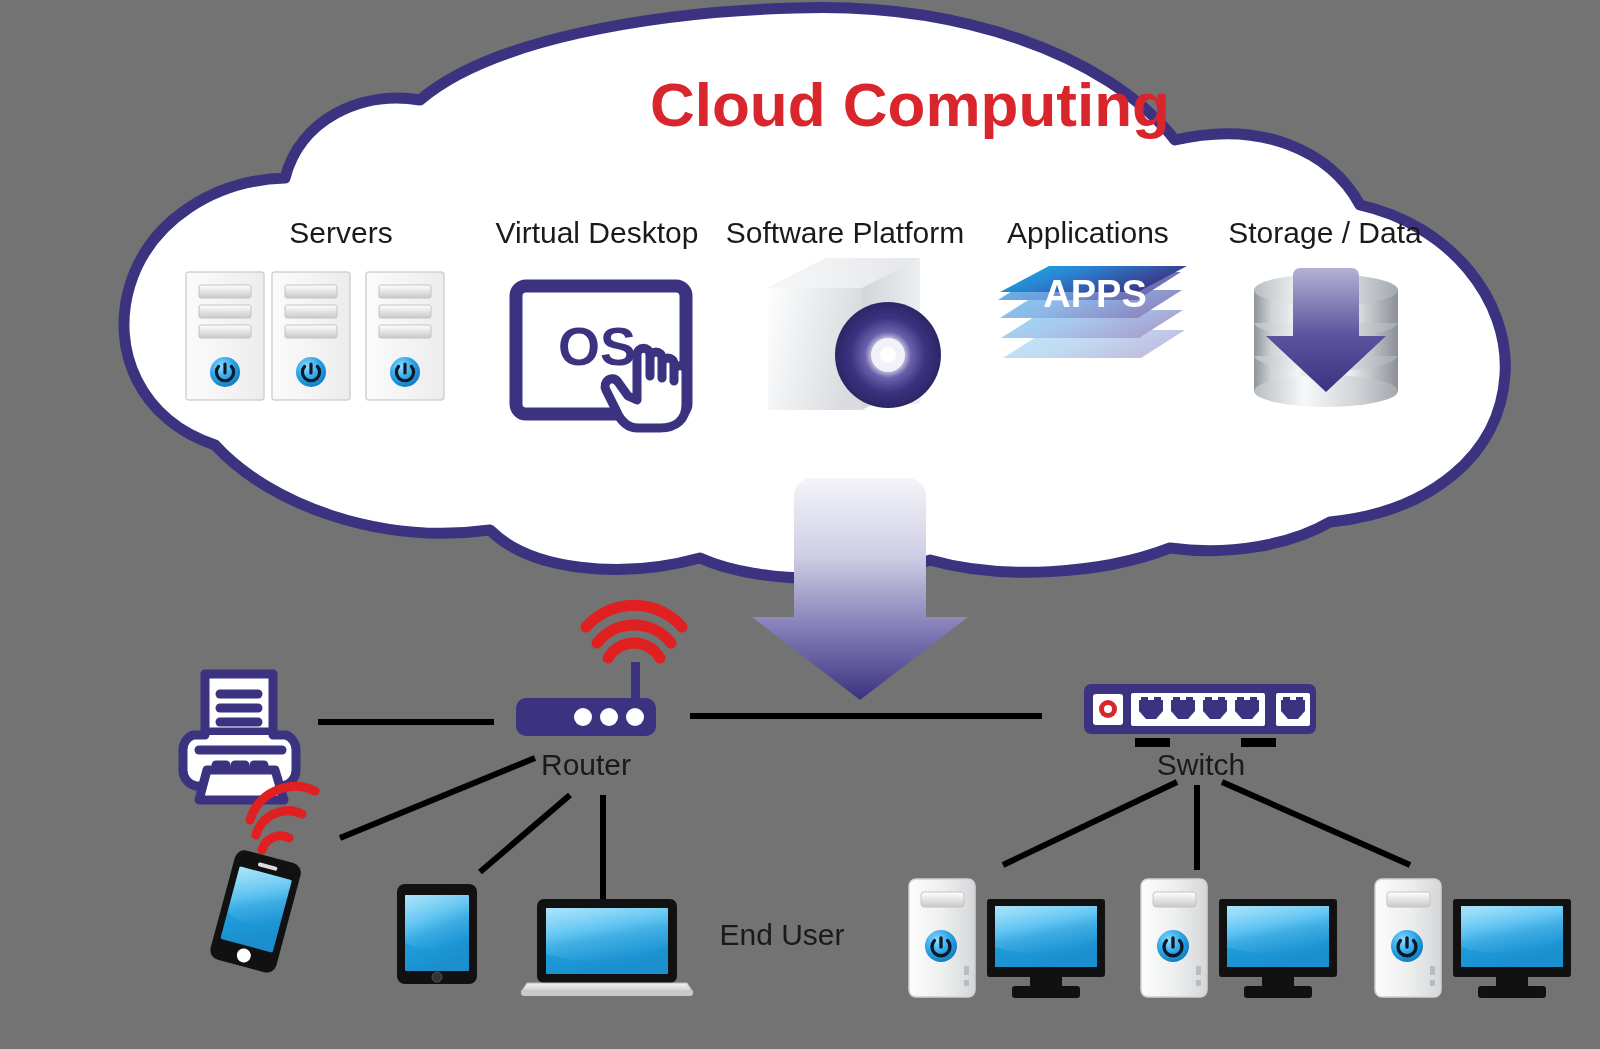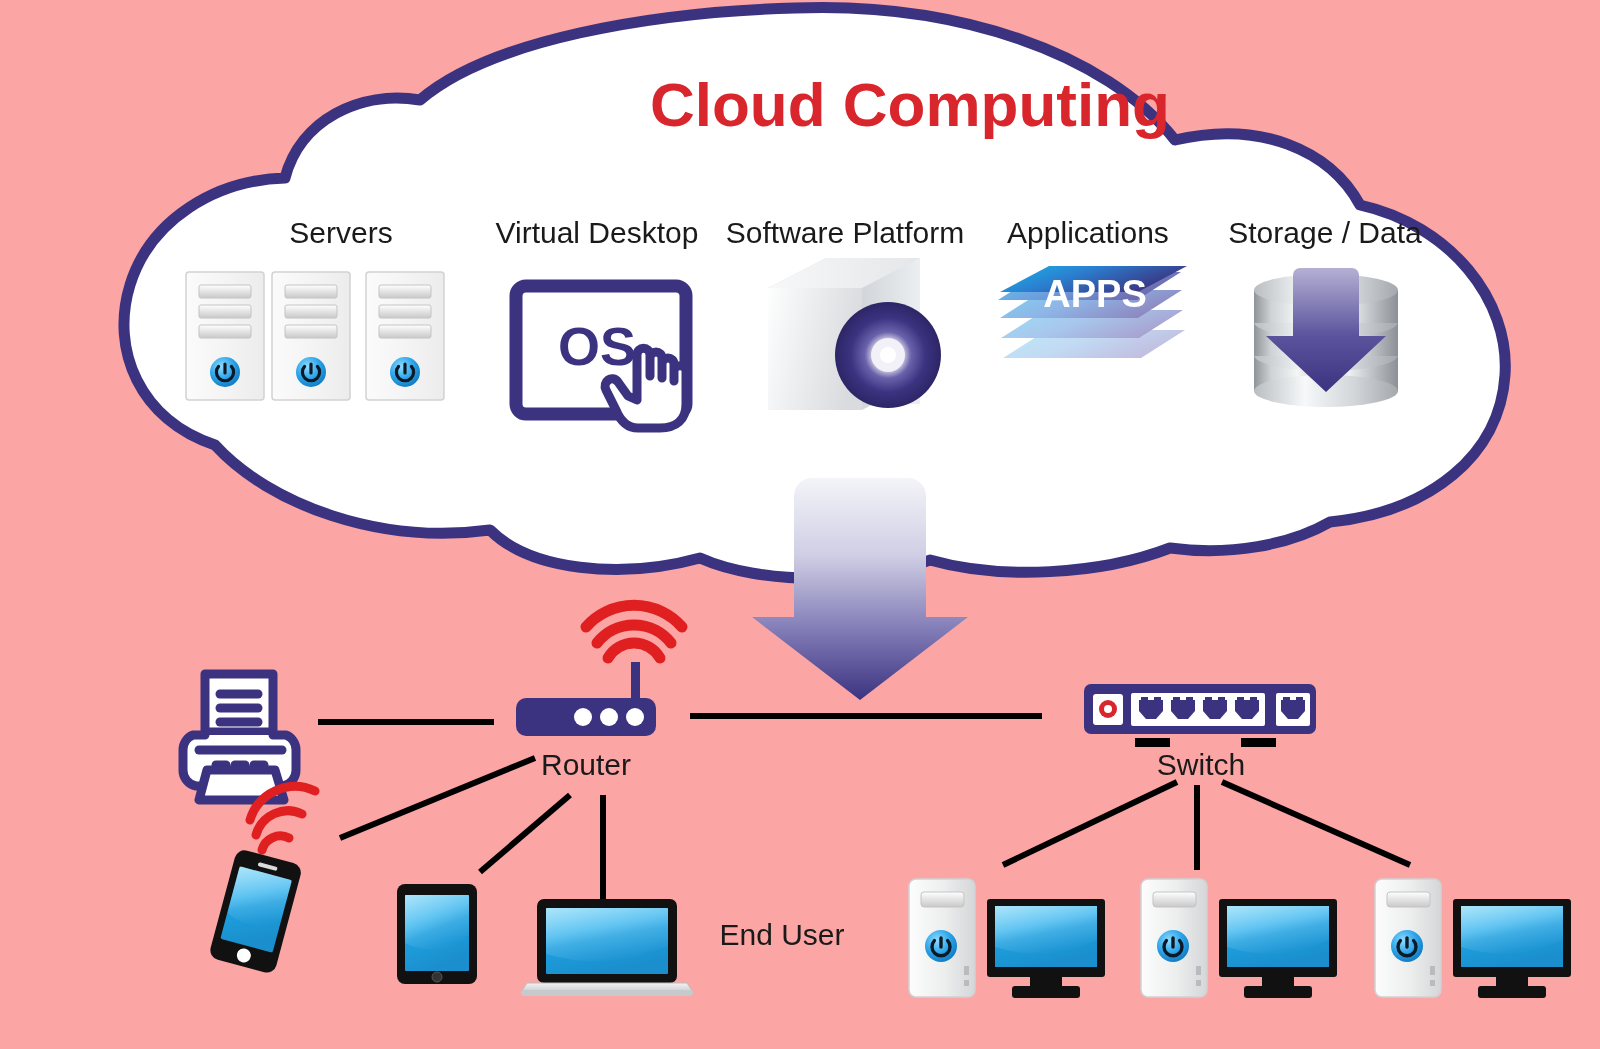--- a/index.html
+++ b/index.html
@@ -1,21 +1,21 @@
 <!DOCTYPE html>
 <html><head>
 <meta charset="utf-8">
 <title>Cloud Computing Diagram</title>
 <style>
   html,body{margin:0;padding:0;background:#ffffff;}
   body{
     font-family:"Liberation Sans", sans-serif;
     width:1600px;height:1049px;overflow:hidden;position:relative;
   }
-  #stage{position:absolute;left:0;top:0;width:1600px;height:1049px;background:#fca5a5;}
+  #stage{position:absolute;left:0;top:0;width:1600px;height:1049px;background:#737373;}
   svg{display:block;}
   .lbl{font-family:"Liberation Sans", sans-serif;}
 </style>
 </head>
 <body>
 
 <div id="stage">
 <svg width="1600" height="1049" viewBox="0 0 1600 1049" xmlns="http://www.w3.org/2000/svg">
   <defs>
     <linearGradient id="gArrowBig" x1="0" y1="0" x2="0" y2="1">

